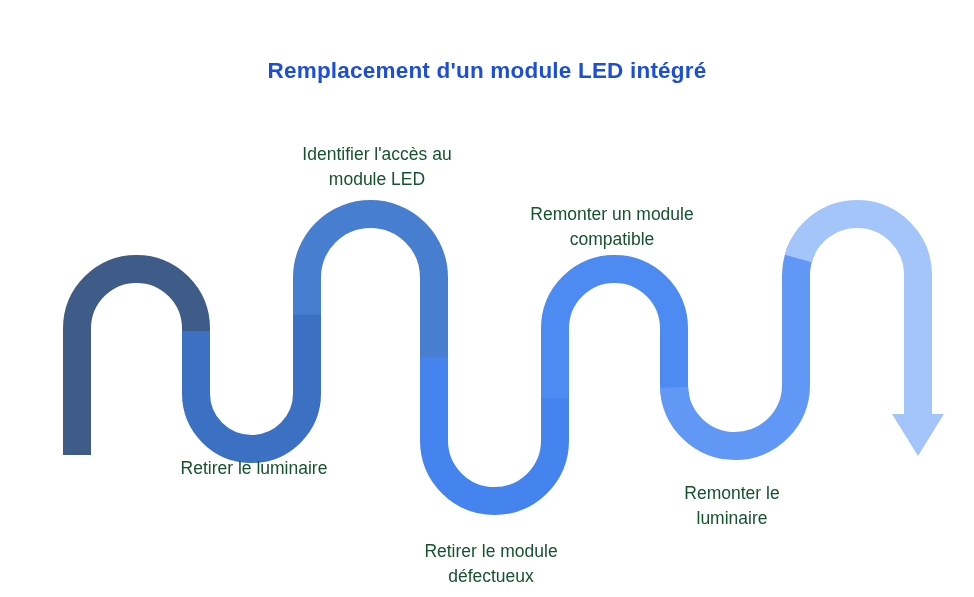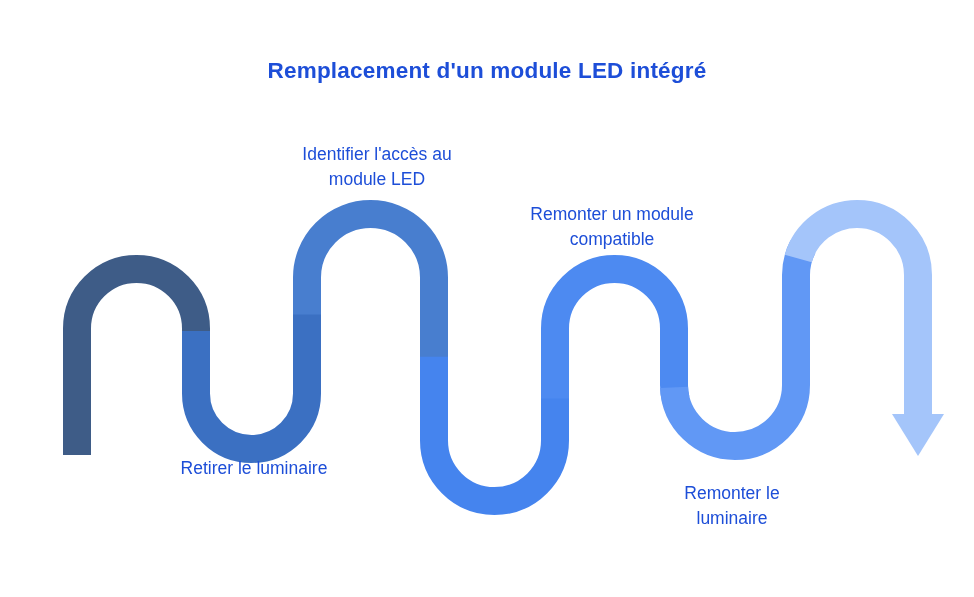--- a/index.html
+++ b/index.html
@@ -18,21 +18,21 @@
     font-weight:bold;
     color:#1d4ed8;
     letter-spacing:0.2px;
   }
   .flow-svg{position:absolute;left:0;top:0;}
   .step-label{
     position:absolute;
     text-align:center;
     font-size:17.5px;
     line-height:25px;
-    color:#1d4ed8;
+    color:#14532d;
   }
   .s1{left:32px;  top:201px; width:200px;}
   .s2{left:144px; top:456px; width:220px;}
   .s3{left:282px; top:142px; width:190px;}
   .s4{left:406px; top:539px; width:170px;}
   .s5{left:517px; top:202px; width:190px;}
   .s6{left:667px; top:481px; width:130px;}
   .s7{left:756px; top:167px; width:200px;}
 </style>
 </head>
@@ -48,16 +48,17 @@
       <path d="M77 455 L77 328.5 A59.5 59.5 0 0 1 196 328.5 L196 393.5 A55.5 55.5 0 0 0 307 393.5 L307 277.5 A63.5 63.5 0 0 1 434 277.5 L434 440.5 A60.5 60.5 0 0 0 555 440.5 L555 328.5 A59.5 59.5 0 0 1 674 328.5 L674 385 A61 61 0 0 0 796 385 L796 275 A61 61 0 0 1 918 275 L918 416" fill="none" stroke="#487ECF" stroke-width="28" pathLength="7" stroke-dasharray="1.04 7" stroke-dashoffset="-2"></path>
       <path d="M77 455 L77 328.5 A59.5 59.5 0 0 1 196 328.5 L196 393.5 A55.5 55.5 0 0 0 307 393.5 L307 277.5 A63.5 63.5 0 0 1 434 277.5 L434 440.5 A60.5 60.5 0 0 0 555 440.5 L555 328.5 A59.5 59.5 0 0 1 674 328.5 L674 385 A61 61 0 0 0 796 385 L796 275 A61 61 0 0 1 918 275 L918 416" fill="none" stroke="#4584EE" stroke-width="28" pathLength="7" stroke-dasharray="1.04 7" stroke-dashoffset="-3"></path>
       <path d="M77 455 L77 328.5 A59.5 59.5 0 0 1 196 328.5 L196 393.5 A55.5 55.5 0 0 0 307 393.5 L307 277.5 A63.5 63.5 0 0 1 434 277.5 L434 440.5 A60.5 60.5 0 0 0 555 440.5 L555 328.5 A59.5 59.5 0 0 1 674 328.5 L674 385 A61 61 0 0 0 796 385 L796 275 A61 61 0 0 1 918 275 L918 416" fill="none" stroke="#4D8AF1" stroke-width="28" pathLength="7" stroke-dasharray="1.04 7" stroke-dashoffset="-4"></path>
       <path d="M77 455 L77 328.5 A59.5 59.5 0 0 1 196 328.5 L196 393.5 A55.5 55.5 0 0 0 307 393.5 L307 277.5 A63.5 63.5 0 0 1 434 277.5 L434 440.5 A60.5 60.5 0 0 0 555 440.5 L555 328.5 A59.5 59.5 0 0 1 674 328.5 L674 385 A61 61 0 0 0 796 385 L796 275 A61 61 0 0 1 918 275 L918 416" fill="none" stroke="#6198F5" stroke-width="28" pathLength="7" stroke-dasharray="1.04 7" stroke-dashoffset="-5"></path>
       <path d="M77 455 L77 328.5 A59.5 59.5 0 0 1 196 328.5 L196 393.5 A55.5 55.5 0 0 0 307 393.5 L307 277.5 A63.5 63.5 0 0 1 434 277.5 L434 440.5 A60.5 60.5 0 0 0 555 440.5 L555 328.5 A59.5 59.5 0 0 1 674 328.5 L674 385 A61 61 0 0 0 796 385 L796 275 A61 61 0 0 1 918 275 L918 416" fill="none" stroke="#A4C5FA" stroke-width="28" pathLength="7" stroke-dasharray="1.04 7" stroke-dashoffset="-6"></path>
       <polygon points="892 414 944 414 918 456" fill="#A4C5FA"></polygon>
     </svg>
 
   <div class="step-label s2">Retirer le luminaire</div>
   <div class="step-label s3">Identifier l'accès au module LED</div>
+  <div class="step-label s4">Retirer le module défectueux</div>
   <div class="step-label s5">Remonter un module compatible</div>
   <div class="step-label s6">Remonter le luminaire</div>
 
 </div>
 
 </body></html>

